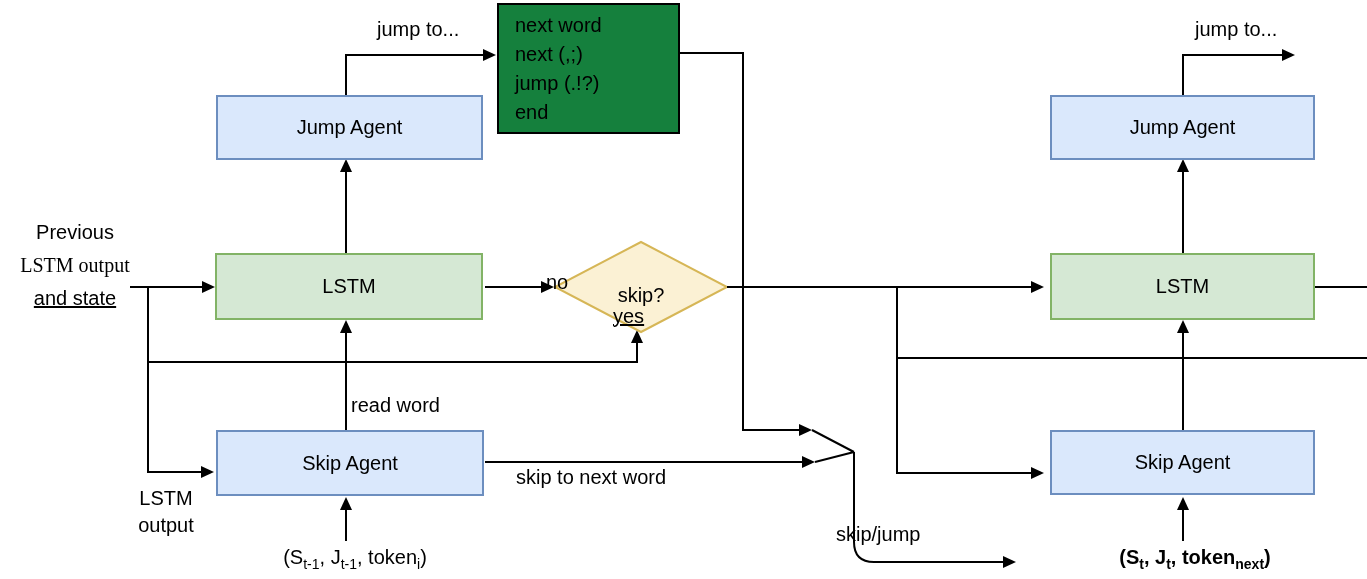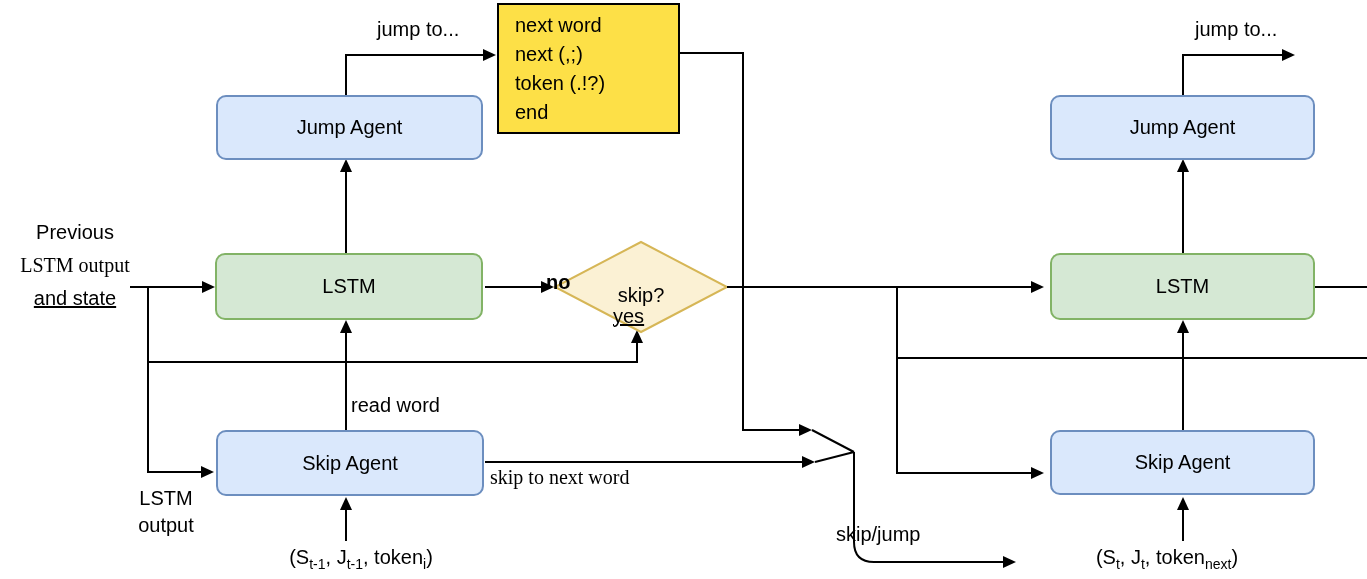--- a/index.html
+++ b/index.html
@@ -7,29 +7,29 @@
     position:relative; width:1367px; height:579px; overflow:hidden;
     background:var(--background,#fff);
     font-family:"Liberation Sans", sans-serif;
     font-size:20px; color:#000;
   }
   .wires { position:absolute; left:0; top:0; width:1367px; height:579px; }
   .wire { stroke:var(--line,#000); stroke-width:2; fill:none; }
   .arrowhead { fill:var(--line,#000); stroke:none; }
   .diamond-shape { fill:var(--decision-fill,#fbf1d4); stroke:var(--decision-stroke,#d6b656); stroke-width:2; }
   .node {
-    position:absolute; border:2px solid; border-radius:10px;
+    position:absolute; border:2px solid; border-radius:0;
     display:flex; align-items:center; justify-content:center;
     box-sizing:border-box; white-space:nowrap;
   }
   .agent { background:var(--agent-fill,#dae8fc); border-color:var(--agent-stroke,#6c8ebf); }
   .lstm  { background:var(--lstm-fill,#d5e8d4);  border-color:var(--lstm-stroke,#82b366); }
   .options-box {
     position:absolute; left:497px; top:3px; width:183px; height:131px;
-    background:#fde047; border:2px solid #000; box-sizing:border-box;
+    background:#15803d; border:2px solid #000; box-sizing:border-box;
     padding:6px 0 0 16px; line-height:29px; white-space:nowrap;
   }
   .options-box div { height:29px; }
   .lbl { position:absolute; white-space:nowrap;text-align:center; }
   .center { text-align:center; }
   sub { font-size:14px; line-height:0; }
 </style>
 </head>
 <body>
 
@@ -88,56 +88,56 @@
   <div class="node lstm" style="left:215px; top:253px; width:268px; height:67px;">
     <span>LSTM</span>
   </div>
   <div class="node agent" style="left:216px; top:430px; width:268px; height:66px;">
     <span>Skip Agent</span>
   </div>
 
   <div class="options-box">
     <div>next word</div>
     <div>next (,;)</div>
-    <div>token (.!?)</div>
+    <div>jump (.!?)</div>
     <div>end</div>
   </div>
 
   <div class="node agent" style="left:1050px; top:95px; width:265px; height:65px;">
     <span>Jump Agent</span>
   </div>
   <div class="node lstm" style="left:1050px; top:253px; width:265px; height:67px;">
     <span>LSTM</span>
   </div>
   <div class="node agent" style="left:1050px; top:430px; width:265px; height:65px;">
     <span>Skip Agent</span>
   </div>
 
   <div class="lbl center" style="left:569px; top:284px; width:144px;">skip?</div>
-  <div class="lbl" style="left:546px; top:271px;font-weight:bold;">no</div>
+  <div class="lbl" style="left:546px; top:271px;">no</div>
   <div class="lbl" style="left:613px; top:305px;text-decoration:underline;">yes</div>
 
   <div class="lbl" style="left:377px; top:18px;">jump to...</div>
   <div class="lbl" style="left:1195px; top:18px;">jump to...</div>
   <div class="lbl" style="left:351px; top:394px;">read word</div>
-  <div class="lbl" style="left:490px; top:466px;font-family:Liberation Serif, serif;">skip to next word</div>
+  <div class="lbl" style="left:516px; top:466px;">skip to next word</div>
   <div class="lbl" style="left:836px; top:523px;">skip/jump</div>
 
   <div class="lbl center" style="left:2px; top:216px; width:146px; line-height:33px; white-space:normal;">
     <span style="display:block;">Previous</span>
     <span style="display:block;font-family:Liberation Serif, serif;">LSTM output</span>
     <span style="display:block;text-decoration:underline;">and state</span>
   </div>
 
   <div class="lbl center" style="left:116px; top:485px; width:100px; line-height:27px; white-space:normal;">
     <span style="display:block;">LSTM</span>
     <span style="display:block;">output</span>
   </div>
 
-  <div class="lbl center" style="left:242px; top:546px; width:238px;">
+  <div class="lbl center" style="left:236px; top:546px; width:238px;">
     <span>(S</span><sub>t-1</sub><span>, J</span><sub>t-1</sub><span>, token</span><sub>i</sub><span>)</span>
   </div>
 
-  <div class="lbl center" style="left:1048px; top:546px; width:238px;">
+  <div class="lbl center" style="left:1076px; top:546px; width:238px;font-weight:bold;">
     <span>(S</span><sub>t</sub><span>, J</span><sub>t</sub><span>, token</span><sub>next</sub><span>)</span>
   </div>
 
 </div>
 
 </body></html>

